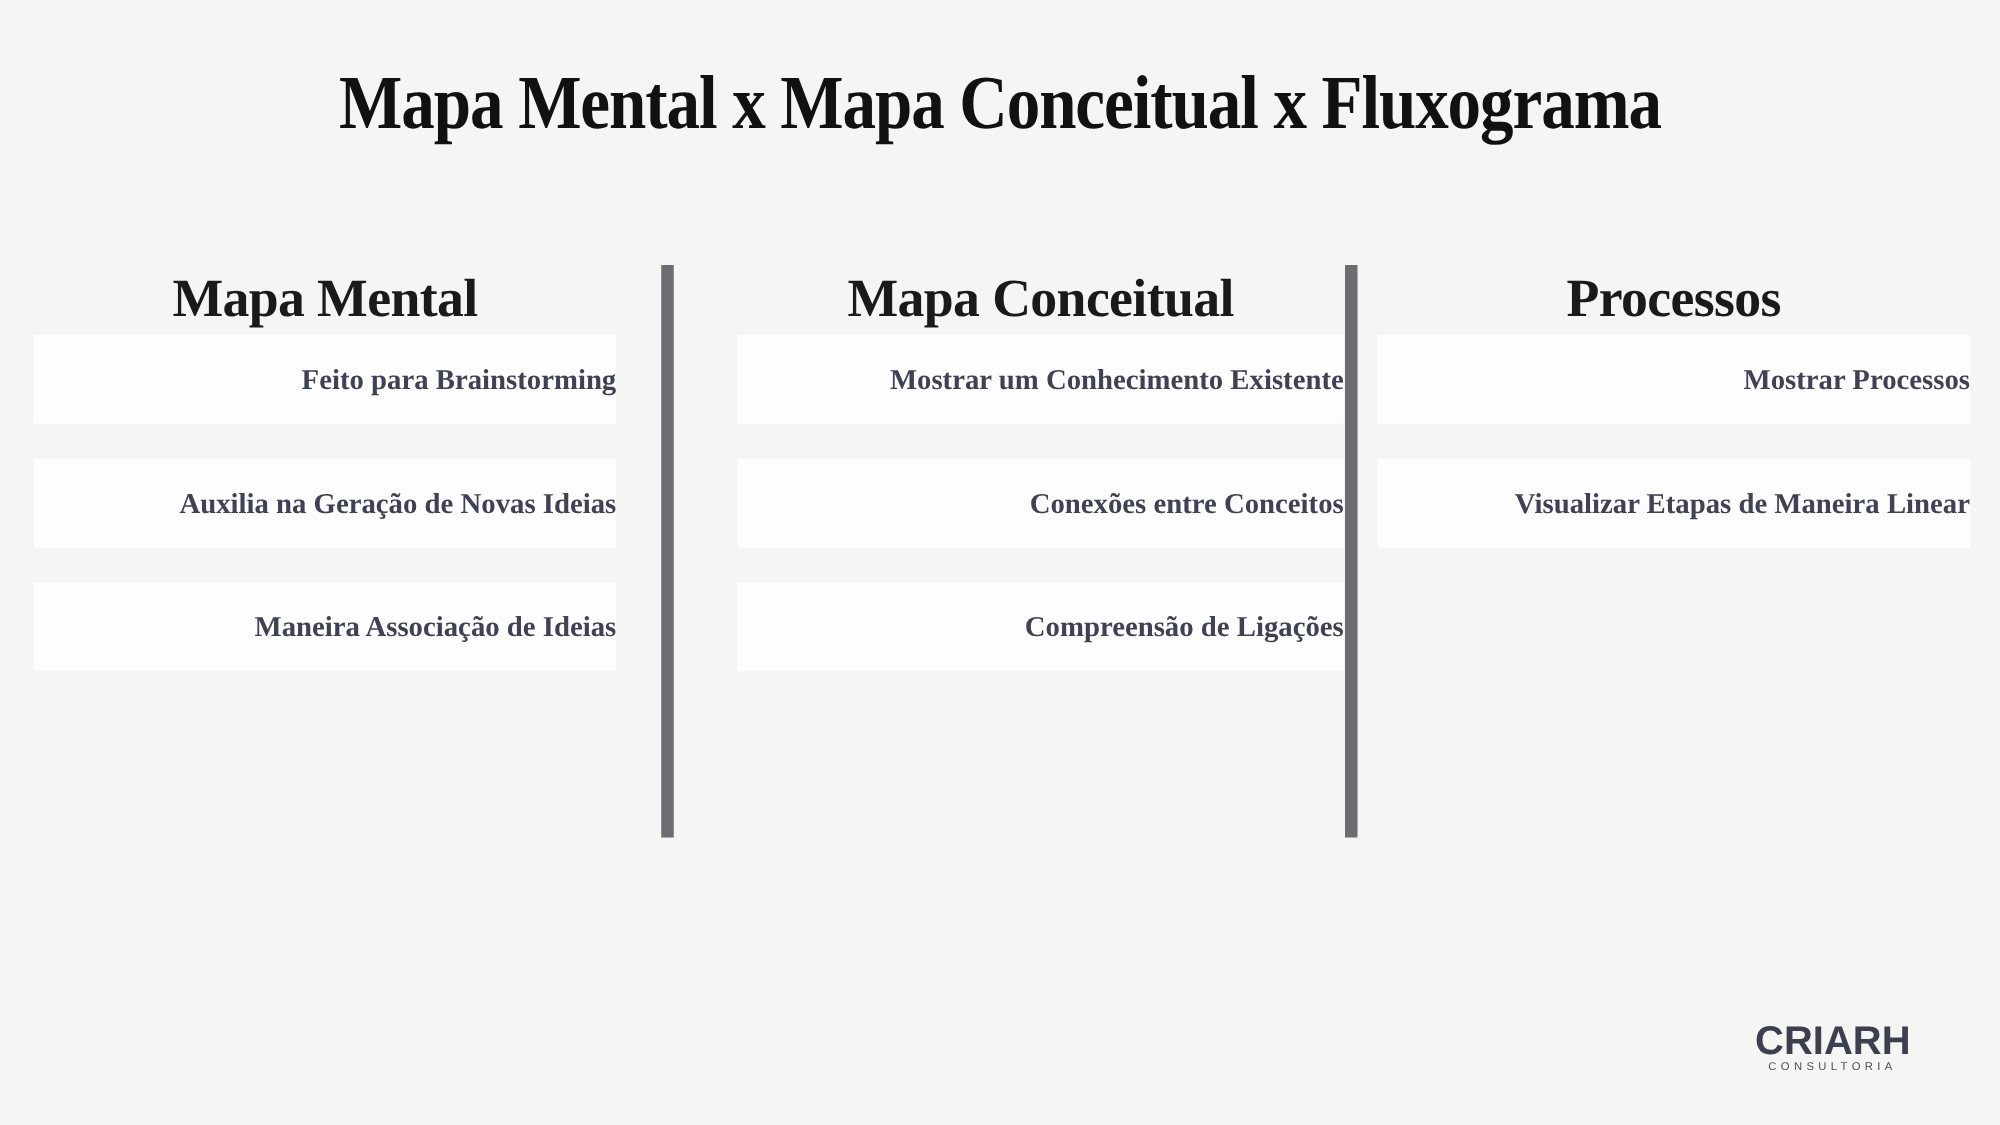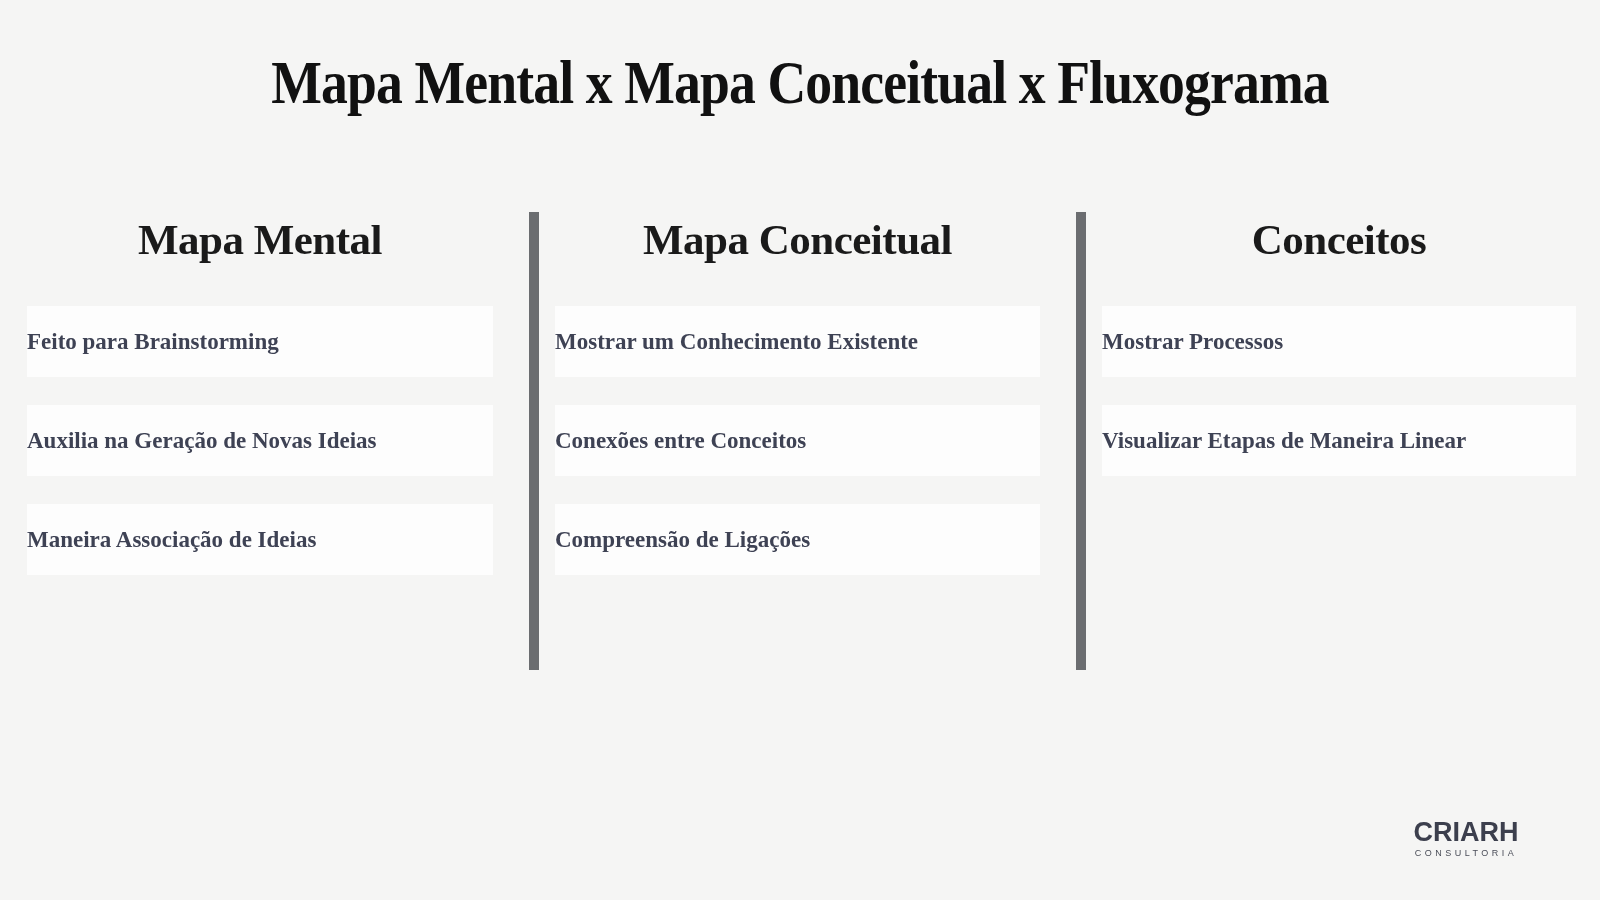--- a/index.html
+++ b/index.html
@@ -35,40 +35,39 @@
     letter-spacing: -1px;
     transform: scaleX(0.88);
     transform-origin: 50% 50%;
     white-space: nowrap;
   }
   .column {
     position: absolute;
     top: 212px;
   }
   .col-1 { left: 27px;  width: 466px; }
-  .col-2 { left: 555px; width: 485px; }
+  .col-2 { left: 590px; width: 485px; }
   .col-3 { left: 1102px; width: 474px; }
   .col-heading {
     height: 56px;
     line-height: 56px;
-    margin-bottom: 38px;
     text-align: center;
     font-size: 43px;
     font-weight: 700;
     color: var(--heading);
     letter-spacing: -0.5px;
     white-space: nowrap;
   }
   .card {
     height: 71px;
     margin-bottom: 28px;
     background: var(--box);
     display: flex;
     align-items: center;
-    justify-content: flex-start;
+    justify-content: flex-end;
   }
   .card-label {
     font-size: 23px;
     font-weight: 700;
     color: var(--item_text);
     text-align: center;
     white-space: nowrap;
   }
   .divider {
     position: absolute;
@@ -82,21 +81,21 @@
   .logo {
     position: absolute;
     left: 1404px;
     top: 818px;
     width: 124px;
     text-align: center;
     font-family: "Liberation Sans", "DejaVu Sans", sans-serif;
     color: var(--logo_text);
   }
   .logo-word {
-    font-size: 27px;
+    font-size: 32px;
     font-weight: 700;
     letter-spacing: 0px;
     line-height: 28px;
   }
   .logo-tag {
     font-size: 9px;
     font-weight: 400;
     letter-spacing: 3.5px;
     line-height: 12px;
     color: #4a4d58;
@@ -135,21 +134,21 @@
       <span class="card-label">Conexões entre Conceitos</span>
     </div>
     <div class="card">
       <span class="card-label">Compreensão de Ligações</span>
     </div>
   </section>
 
   <div class="divider divider-2"></div>
 
   <section class="column col-3">
-    <h2 class="col-heading">Conceitos</h2>
+    <h2 class="col-heading">Processos</h2>
     <div class="card">
       <span class="card-label">Mostrar Processos</span>
     </div>
     <div class="card">
       <span class="card-label">Visualizar Etapas de Maneira Linear</span>
     </div>
   </section>
 
   <footer class="logo">
     <div class="logo-word">CRIARH</div>

